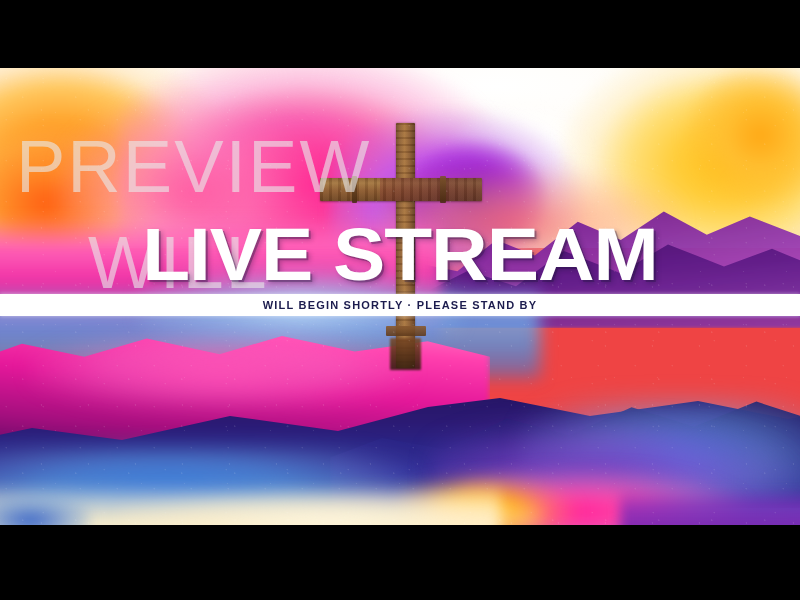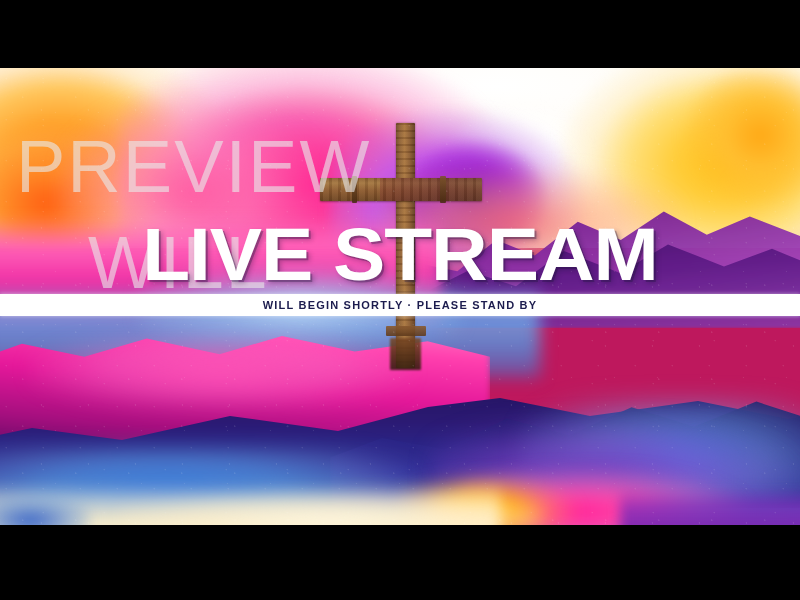--- a/index.html
+++ b/index.html
@@ -34,21 +34,21 @@
   .letterbox.bottom { bottom: 0; height: 75px; }
 
   
   #artwork {
     position: absolute;
     left: 0;
     top: 68px;
     width: 800px;
     height: 458px;
     overflow: hidden;
-    background: #be185d;
+    background: #ef4444;
   }
 
   .wash {
     position: absolute;
     mix-blend-mode: normal;
     pointer-events: none;
   }
 
   
   .w-skybase {

